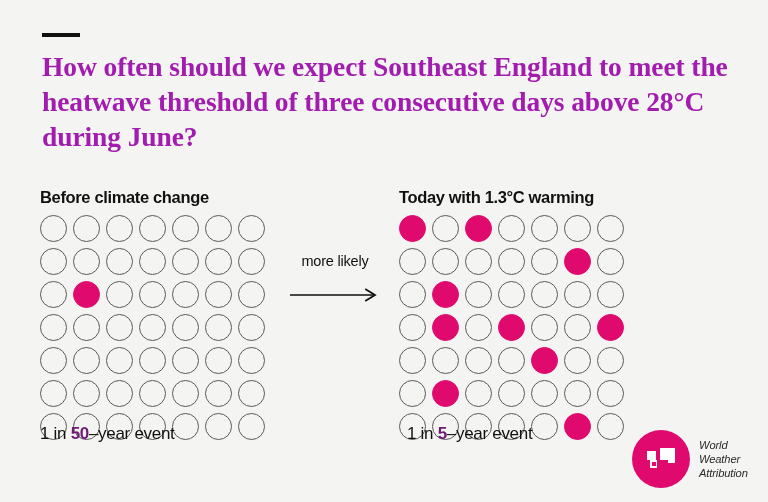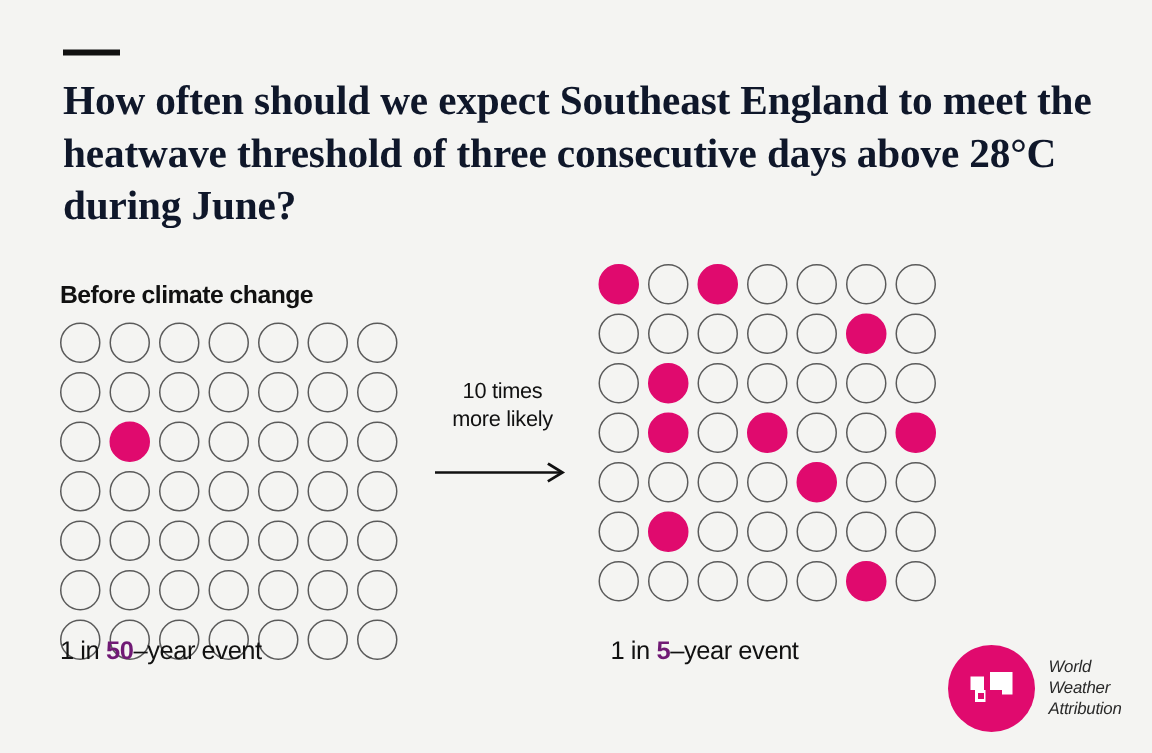--- a/index.html
+++ b/index.html
@@ -30,21 +30,21 @@
   .headline {
     position: absolute;
     left: 42px;
     top: 50px;
     width: 690px;
     font-family: "Liberation Serif", "DejaVu Serif", serif;
     font-weight: 700;
     font-size: 27.5px;
     line-height: 1.27;
     letter-spacing: -0.1px;
-    color: #0f172a;
+    color: #a21caf;
   }
 
   
   .panel {
     position: absolute;
     top: 176px;
   }
   .panel-left  { left: 40px; }
   .panel-right { left: 399px; }
 
@@ -198,31 +198,31 @@
       <div class="dot"></div>
       <div class="dot"></div>
     </div>
 </div>
 
 <div class="grid-caption cap-left">
   <span>1 in </span><span class="cap-num">50</span><span>–year event</span>
 </div>
 
 <div class="middle">
-  <div class="middle-text">10 times</div>
   <div class="middle-text">more likely</div>
   <span class="arrow-wrap">
     <svg width="90" height="14" viewBox="0 0 90 14">
       <line x1="0" y1="7" x2="84" y2="7" stroke="#111111" stroke-width="1.6"></line>
       <polyline points="76,1.5 85,7 76,12.5" fill="none" stroke="#111111" stroke-width="1.8" stroke-linecap="square"></polyline>
     </svg>
   </span>
 </div>
 
 <div class="panel panel-right">
+  <div class="panel-heading">Today with 1.3°C warming</div>
   <div class="dot-grid" id="grid-right">
       <div class="dot filled"></div>
       <div class="dot"></div>
       <div class="dot filled"></div>
       <div class="dot"></div>
       <div class="dot"></div>
       <div class="dot"></div>
       <div class="dot"></div>
       <div class="dot"></div>
       <div class="dot"></div>

